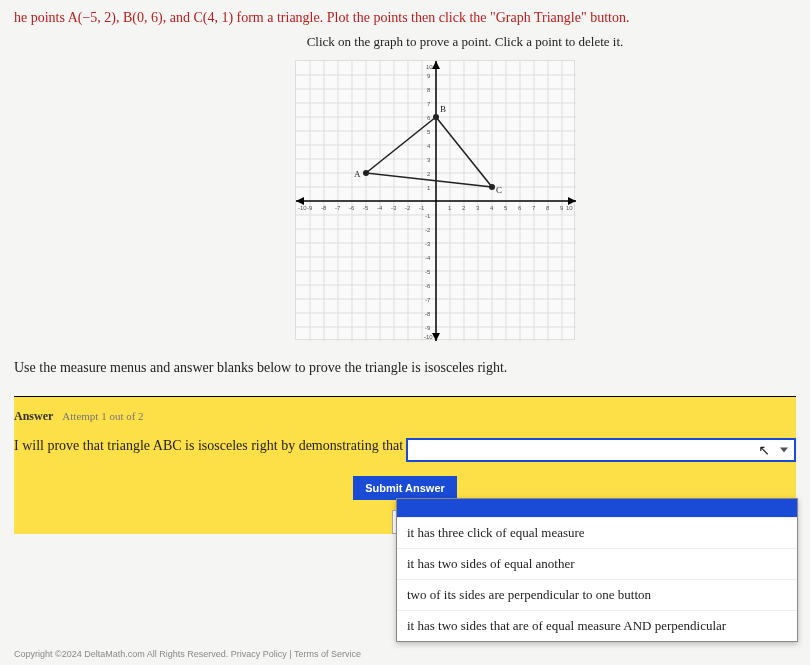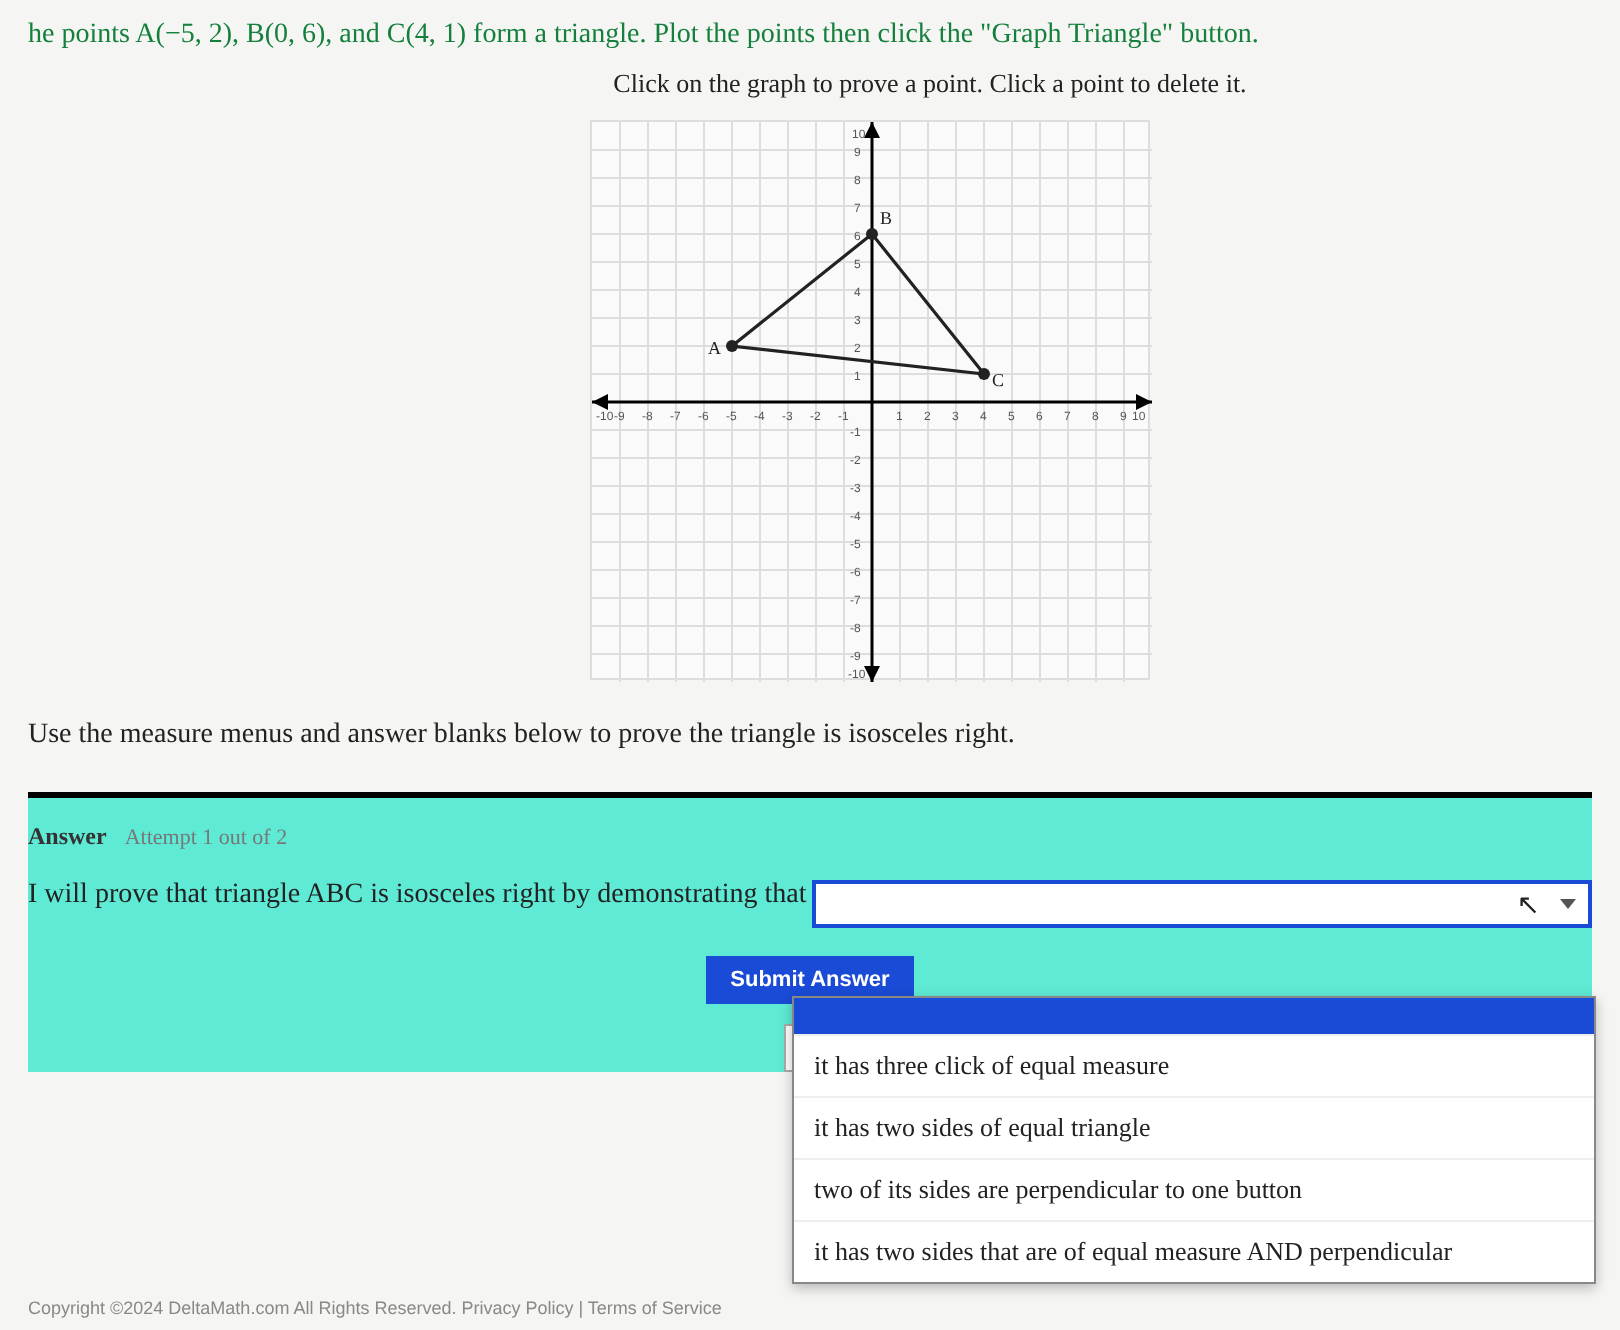--- a/index.html
+++ b/index.html
@@ -12,21 +12,21 @@
       position: relative;
     }
     .page {
       background: #f5f5f3;
       padding: 10px 14px;
       height: 100%;
       position: relative;
     }
     .problem-text {
       font-size: 14px;
-      color: #15803d;
+      color: #b91c1c;
       margin-bottom: 8px;
     }
     .instruction-text {
       text-align: center;
       font-size: 13px;
       color: #222;
       margin-bottom: 10px;
       margin-left: 120px;
     }
     .graph-wrap {
@@ -41,22 +41,22 @@
       background: #fafafa;
       position: relative;
       border: 1px solid #ddd;
     }
     .prove-text {
       font-size: 14px;
       color: #222;
       margin-bottom: 20px;
     }
     .answer-section {
-      background: #5eead4;
-      border-top: 3px solid #000000;
+      background: #fde047;
+      border-top: 1px solid #000000;
       padding: 12px 0 0 0;
     }
     .answer-header {
       font-size: 12px;
       color: #333;
       margin-bottom: 14px;
     }
     .answer-header .label { font-weight: bold; }
     .answer-header .attempt { color: #777; margin-left: 6px; font-size: 11px; }
     .prove-line {
@@ -275,19 +275,19 @@
     </div>
     <div class="buttons-row">
       <button class="submit-btn">Submit Answer</button>
       <button class="check-btn">√</button>
     </div>
   </div>
 
   <div class="dropdown-menu">
     <div class="sel-bar"></div>
     <div class="option">it has three click of equal measure</div>
-    <div class="option">it has two sides of equal triangle</div>
+    <div class="option">it has two sides of equal another</div>
     <div class="option">two of its sides are perpendicular to one button</div>
     <div class="option">it has two sides that are of equal measure AND perpendicular</div>
   </div>
 
   <div class="footer">Copyright ©2024 DeltaMath.com All Rights Reserved.   Privacy Policy | Terms of Service</div>
 </div>
 
 </body></html>

